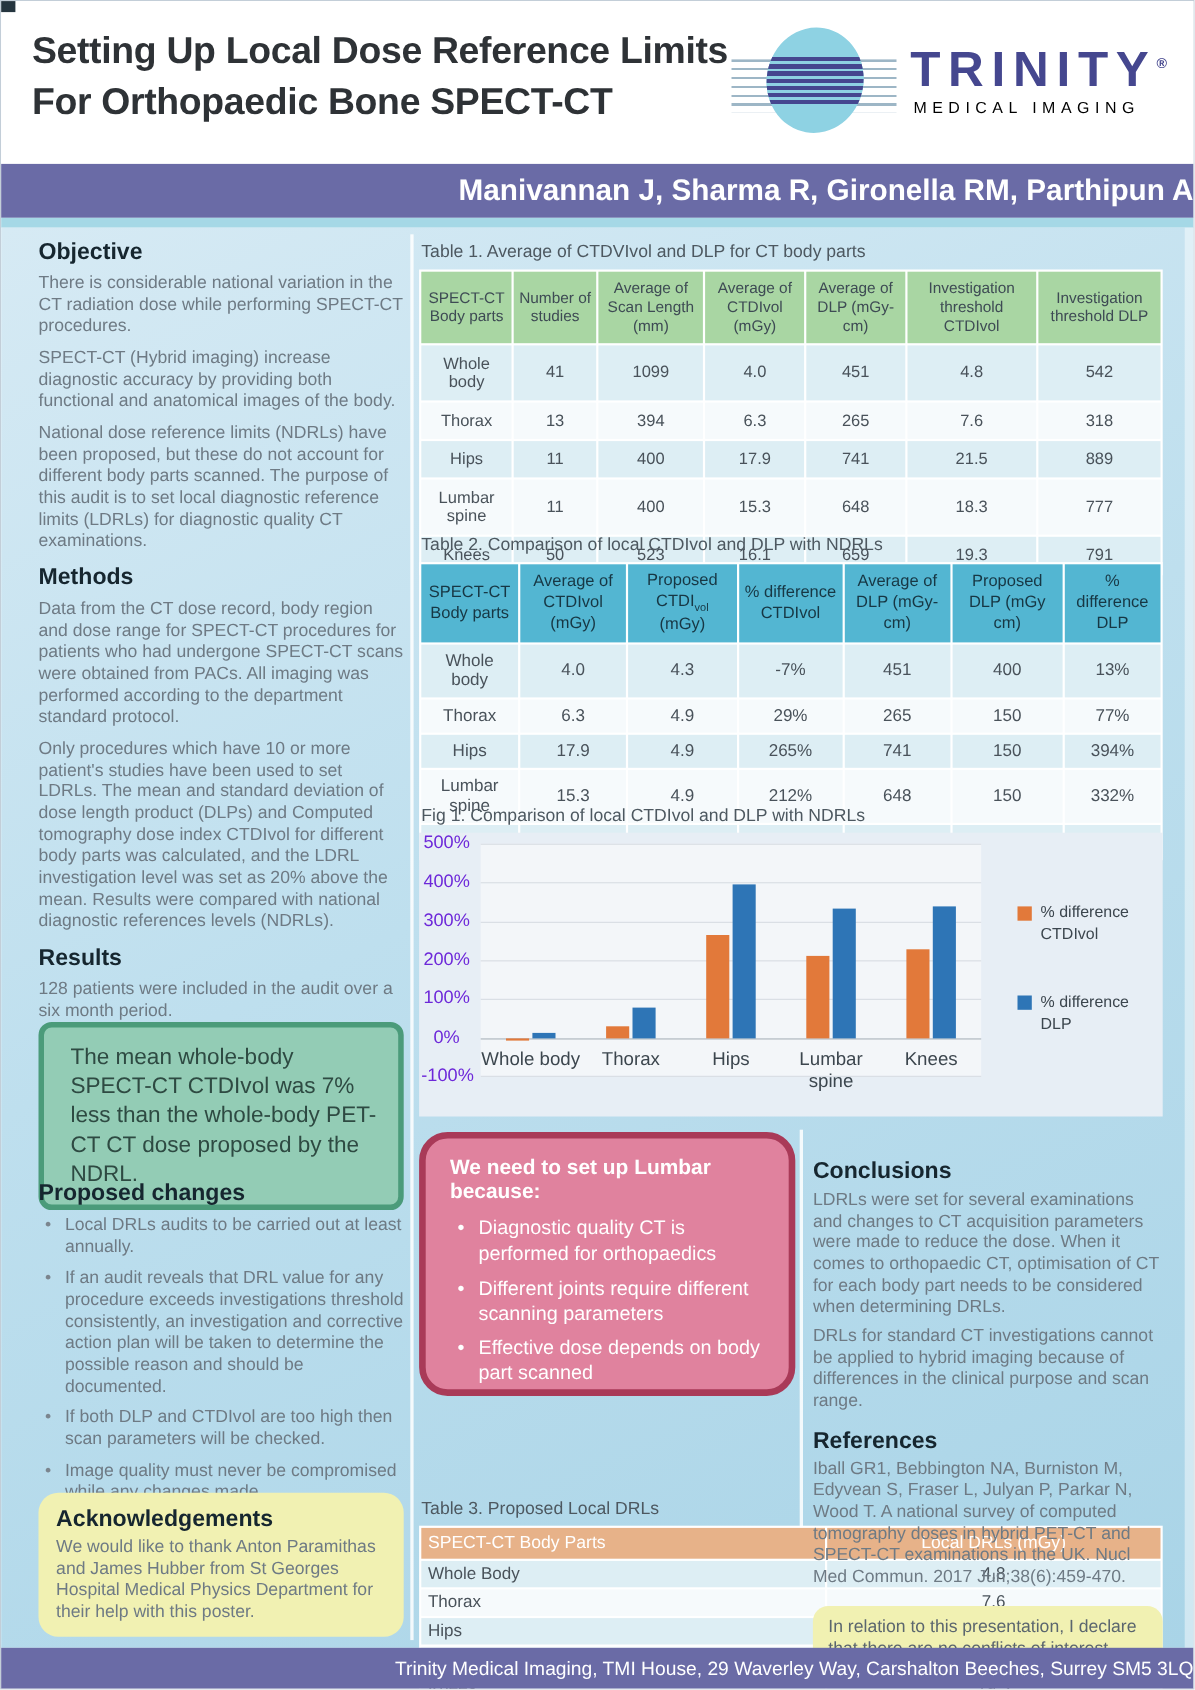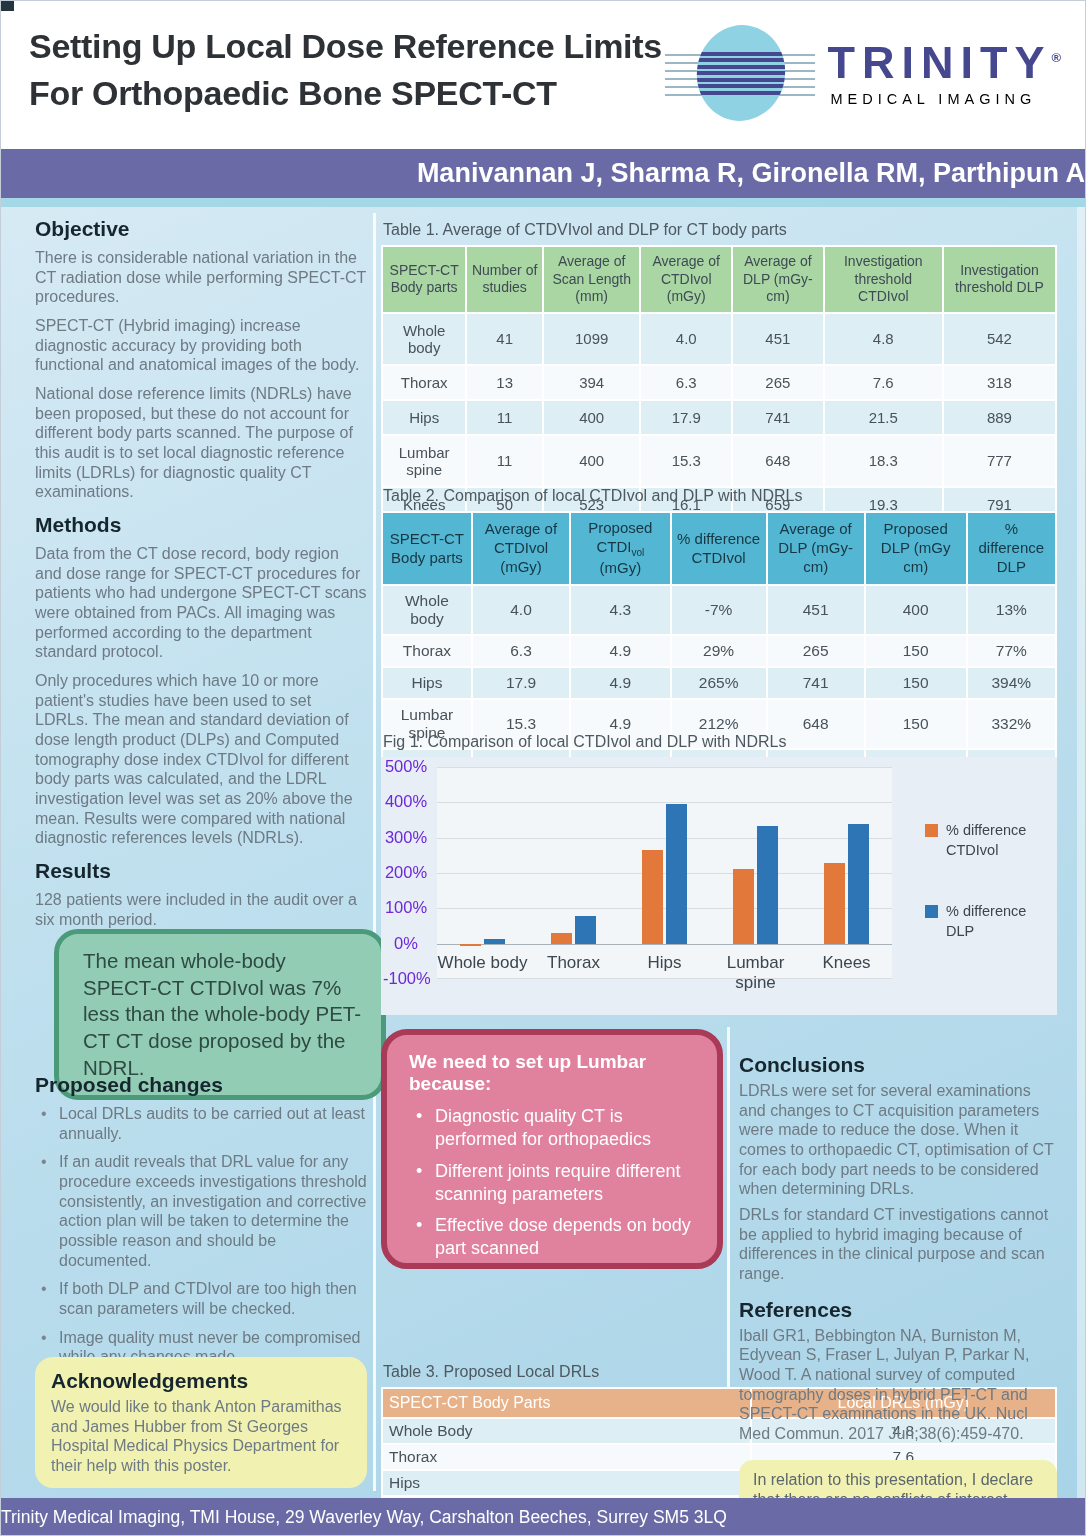--- a/index.html
+++ b/index.html
@@ -32,21 +32,21 @@
   .div-right{left:726px;top:820px;height:464px;}
 
   h2.section-heading{margin:0 0 7px 0;font-size:21px;font-weight:bold;color:#16262f;}
   .body-text{margin:0 0 9px 0;font-size:16px;line-height:1.23;color:#6e7a84;}
 
   .left-col{position:absolute;left:34px;top:0;width:332px;height:100%;}
   .left-col .block{position:absolute;left:0;width:100%;}
   .blk-objective{top:10px;}
   .blk-methods{top:306px;}
   .blk-results{top:652px;}
-  .green-box{top:722px;box-sizing:border-box;background:#93ccb5;border:5px solid #4b9b7a;border-radius:24px;padding:14px 16px 14px 24px;margin-left:19px;}
+  .green-box{top:722px;box-sizing:border-box;background:#93ccb5;border:5px solid #4b9b7a;border-radius:12px;padding:14px 16px 14px 24px;}
   .green-box p{margin:0;font-size:20.5px;line-height:1.3;color:#2e4a42;}
   .blk-proposed{top:866px;}
   ul.bullets{list-style:none;margin:4px 0 0 0;padding:0;}
   ul.bullets li{position:relative;padding-left:24px;margin-bottom:9px;font-size:16px;line-height:1.23;color:#6e7a84;}
   ul.bullets li::before{content:"\2022";position:absolute;left:6px;color:#7b858e;}
   .yellow-box{box-sizing:border-box;background:#f1f1b2;border-radius:18px;padding:12px 16px;}
   .blk-ack{top:1150px;}
   .blk-ack h2{margin-bottom:4px;}
   .blk-ack p{margin:0;font-size:16px;line-height:1.23;color:#6e7a84;}
 
@@ -95,21 +95,21 @@
 
   .right-col{position:absolute;left:358px;top:846px;width:318px;}
   .right-col h2{margin-bottom:4px;}
   .right-col .body-text{margin-bottom:6px;}
   .refs-text{margin-top:2px;}
   .decl-box{margin-top:16px;border-radius:14px;padding:10px 14px;}
   .decl-box p{margin:0;font-size:16px;line-height:1.25;color:#5b666e;}
 
   
   .page-footer{position:absolute;left:0;top:1497px;width:100%;height:39px;background:#6a6ba6;}
-  .page-footer span{display:block;text-align:left;line-height:39px;font-size:17.5px;color:#ffffff;}
+  .page-footer span{display:block;text-align:right;line-height:39px;font-size:17.5px;color:#ffffff;}
 </style>
 </head>
 <body>
 
 <div class="poster">
   <div class="corner-mark"></div>
 
   <div class="page-header">
     <h1 class="poster-title">
       <span>Setting Up Local Dose Reference Limits</span><br>

